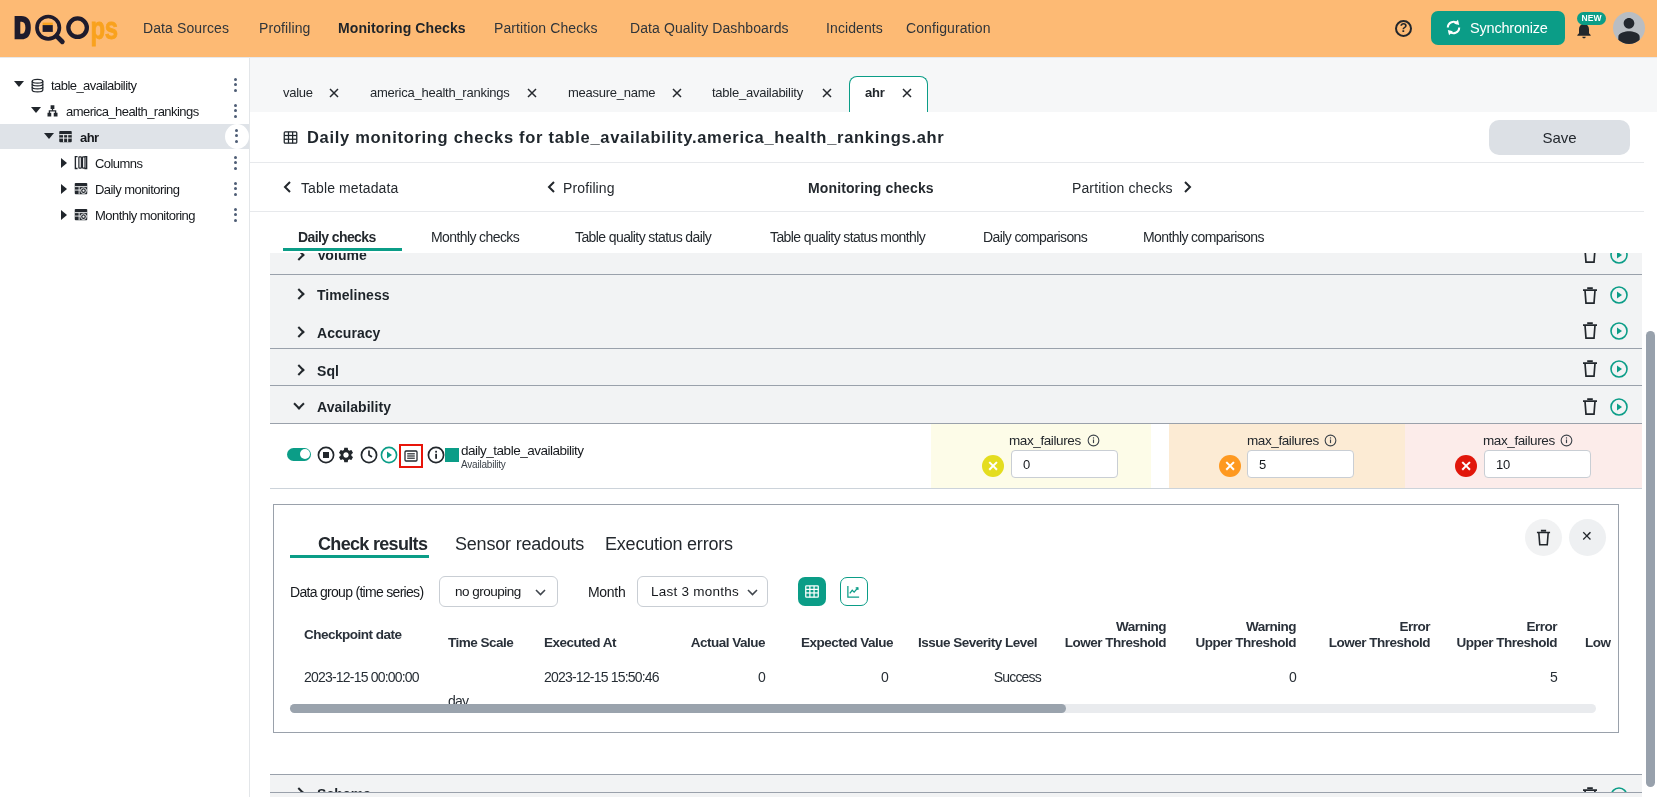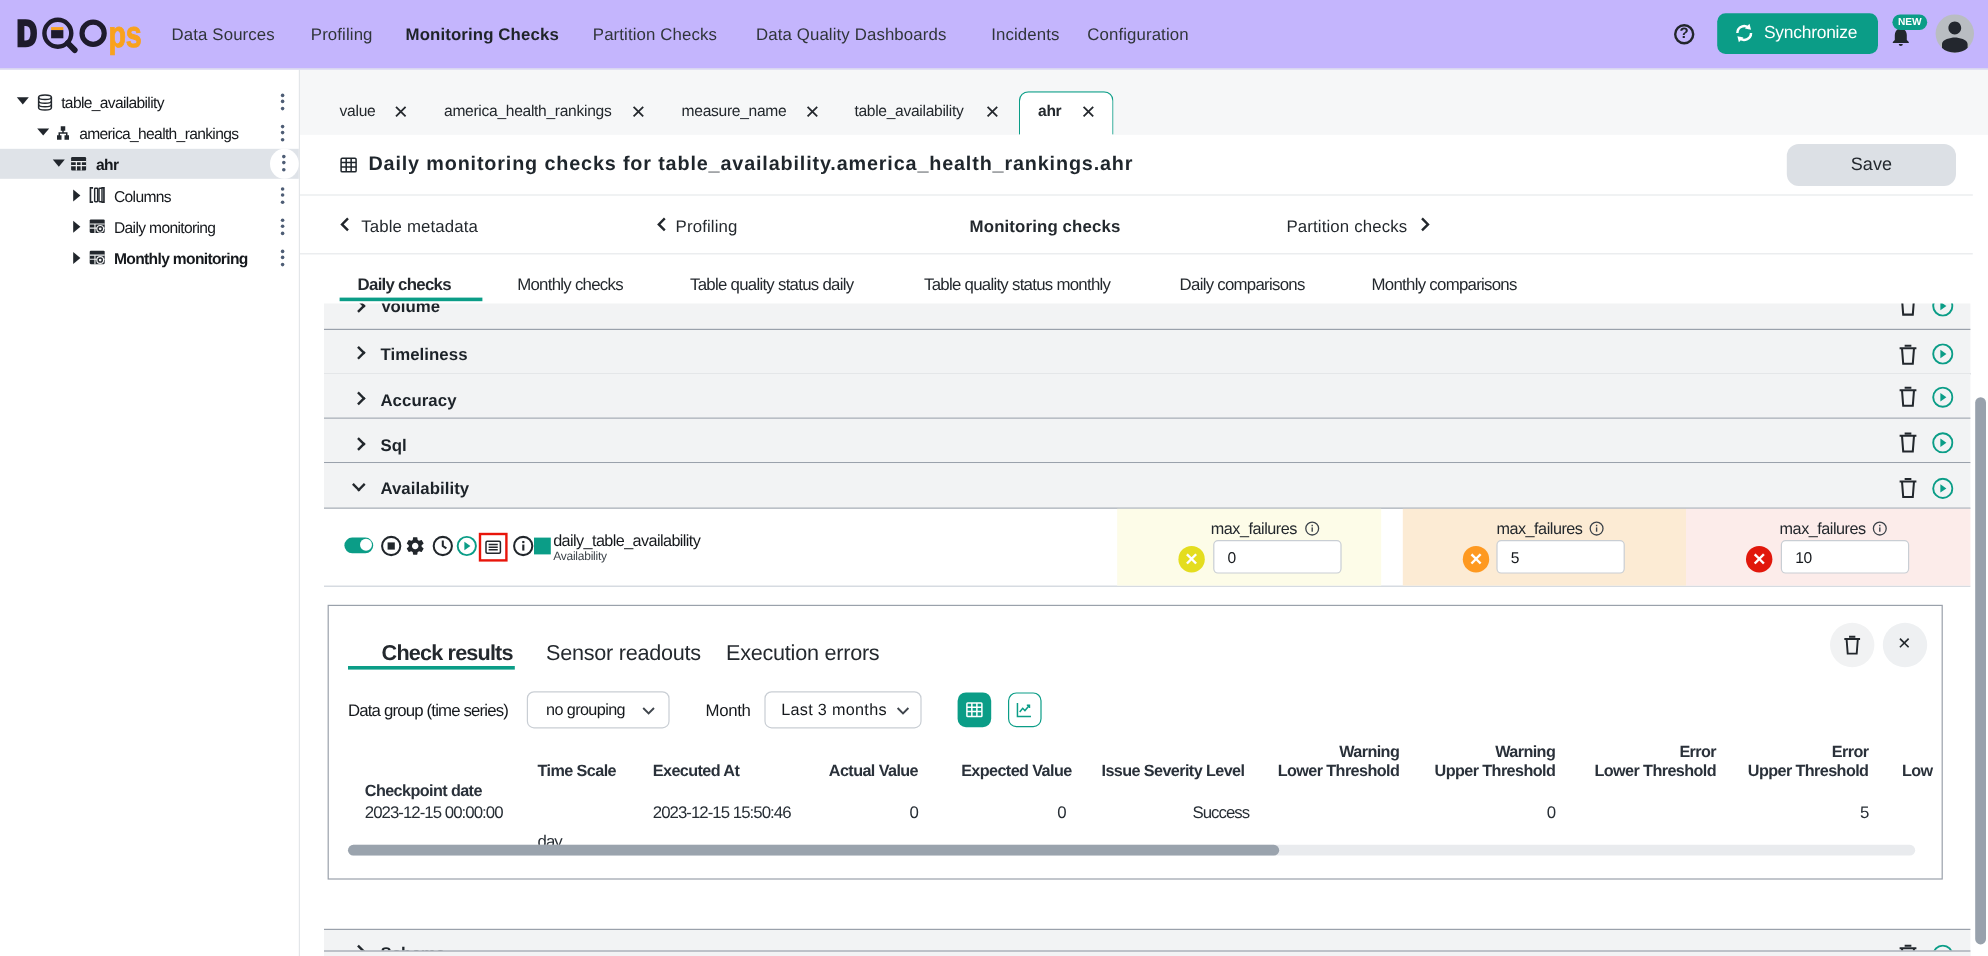--- a/index.html
+++ b/index.html
@@ -2,21 +2,21 @@
 <html><head>
 <meta charset="utf-8">
 <style>
   * { box-sizing: border-box; margin:0; padding:0; }
   html,body { width:1657px; height:797px; overflow:hidden; }
   body { font-family:"Liberation Sans",sans-serif; background:#fff; position:relative; color:#21262c; }
   .abs { position:absolute; }
   svg { display:block; }
 
   
-  #topbar { position:absolute; left:0; top:0; width:1657px; height:58px; background:#c4b5fd; border-bottom:1px solid #e7e9ec; z-index:30; }
+  #topbar { position:absolute; left:0; top:0; width:1657px; height:58px; background:#fdba74; border-bottom:1px solid #e7e9ec; z-index:30; }
   .navitem { position:absolute; top:20px; font-size:14px; color:#30353a; letter-spacing:0.1px; white-space:nowrap; }
   
   #sidebar { position:absolute; left:0; top:58px; width:250px; height:740px; background:#fff; border-right:1px solid #e3e6e9; z-index:20; }
   .trow { position:absolute; left:0; width:249px; height:27px; }
   .trow .lbl { position:absolute; font-size:13px; letter-spacing:-0.55px; color:#16191d; top:6px; white-space:nowrap; }
   .dots { position:absolute; width:3px; }
   .dots i { display:block; width:3px; height:3px; border-radius:50%; background:#4e5d75; margin-bottom:2.4px; }
   .arr { position:absolute; width:0; height:0; }
   .arr.down { border-left:5px solid transparent; border-right:5px solid transparent; border-top:6px solid #21262c; }
   .arr.right { border-top:5px solid transparent; border-bottom:5px solid transparent; border-left:6px solid #21262c; }
@@ -200,21 +200,21 @@
     <svg class="abs" style="left:73px; top:5px;" width="16" height="15" viewBox="0 0 24 24">
       <rect x="2" y="3" width="20" height="18" rx="1.5" fill="#23282e"></rect>
       <g stroke="#f2f3f4" stroke-width="1.5">
         <line x1="2" y1="9" x2="22" y2="9"></line>
           <line x1="2" y1="14.5" x2="22" y2="14.5"></line>
         <line x1="9" y1="9" x2="9" y2="21"></line>
       </g>
       <circle cx="16" cy="15.5" r="4.5" fill="#23282e" stroke="#f2f3f4" stroke-width="1.5"></circle>
       <circle cx="16" cy="15.5" r="1.8" fill="#f2f3f4"></circle>
     </svg>
-    <span class="lbl" style="left:95px;font-weight:bold;">Monthly monitoring</span>
+    <span class="lbl" style="left:95px;">Monthly monitoring</span>
     <span class="dots" style="left:234px; top:6px;">
         <i></i>
         <i></i>
         <i></i>
       </span>
   </div>
 </div>
 
 <div id="chipbar">
   <span class="chiptxt" style="left:33px;">value</span>
@@ -452,21 +452,21 @@
     </div>
 
     <div class="abs" style="left:566px; top:72px; width:28px; height:29px; background:#fff; border:1.5px solid #0b9d87; border-radius:7px;">
       <svg class="abs" style="left:5px; top:6px;" width="15" height="15" viewBox="0 0 24 24" fill="none" stroke="#0b9d87" stroke-width="2">
         <path d="M3 3v18h18"></path>
         <path d="M6 15l4-5 3 3 6-7"></path>
         <path d="M15.5 6H19v3.5"></path>
       </svg>
     </div>
 
-    <span class="thead" style="left:30px; top:146px;text-align:right;">Checkpoint date</span>
+    <span class="thead" style="left:30px; top:122px;text-align:right;">Checkpoint date</span>
     <span class="thead" style="left:174px; top:129.5px;">Time Scale</span>
     <span class="thead" style="left:270px; top:129.5px;">Executed At</span>
     <span class="thead" style="left:0px; top:129.5px; width:491px; text-align:right;">Actual Value</span>
     <span class="thead" style="left:0px; top:129.5px; width:619px; text-align:right;">Expected Value</span>
     <span class="thead" style="left:0px; top:129.5px; width:763px; text-align:right;">Issue Severity Level</span>
     <span class="thead" style="left:0px; top:114px; width:892px; text-align:right;">Warning</span>
     <span class="thead" style="left:0px; top:129.5px; width:892px; text-align:right;">Lower Threshold</span>
     <span class="thead" style="left:0px; top:114px; width:1022px; text-align:right;">Warning</span>
     <span class="thead" style="left:0px; top:129.5px; width:1022px; text-align:right;">Upper Threshold</span>
     <span class="thead" style="left:0px; top:114px; width:1156px; text-align:right;">Error</span>

